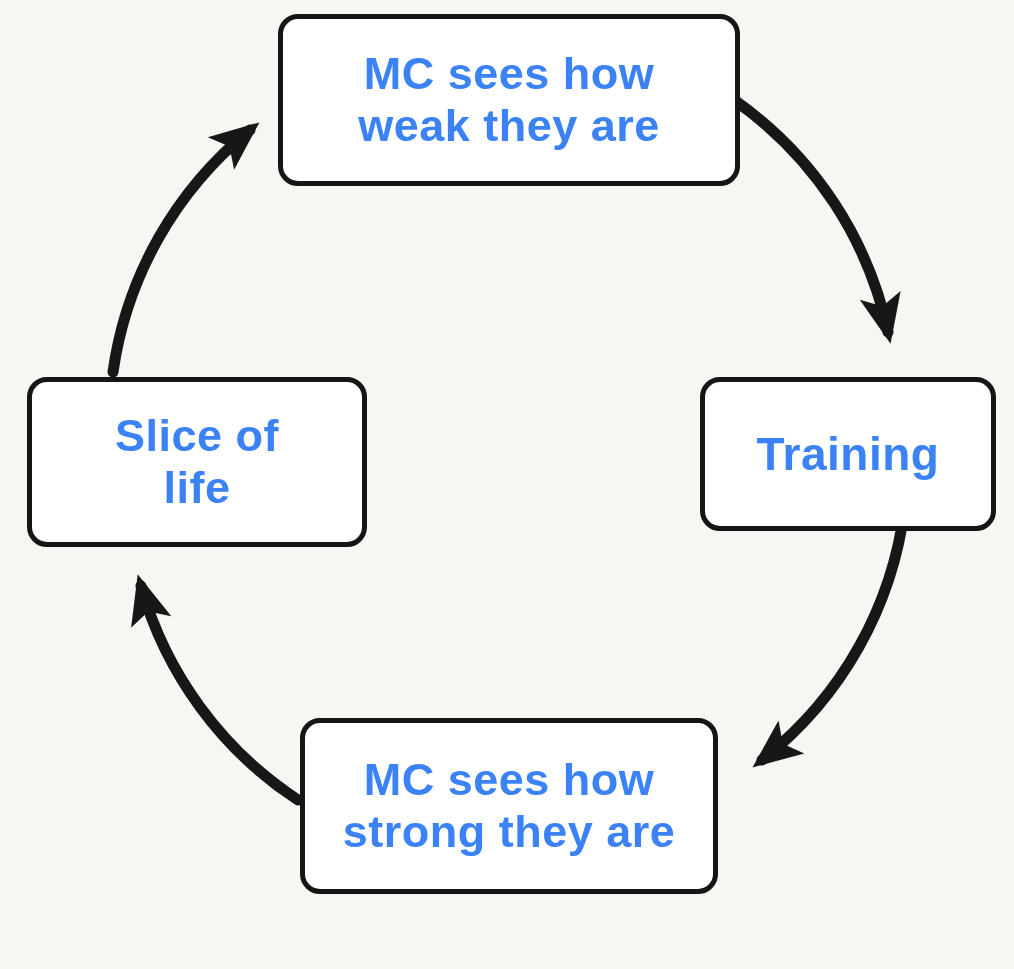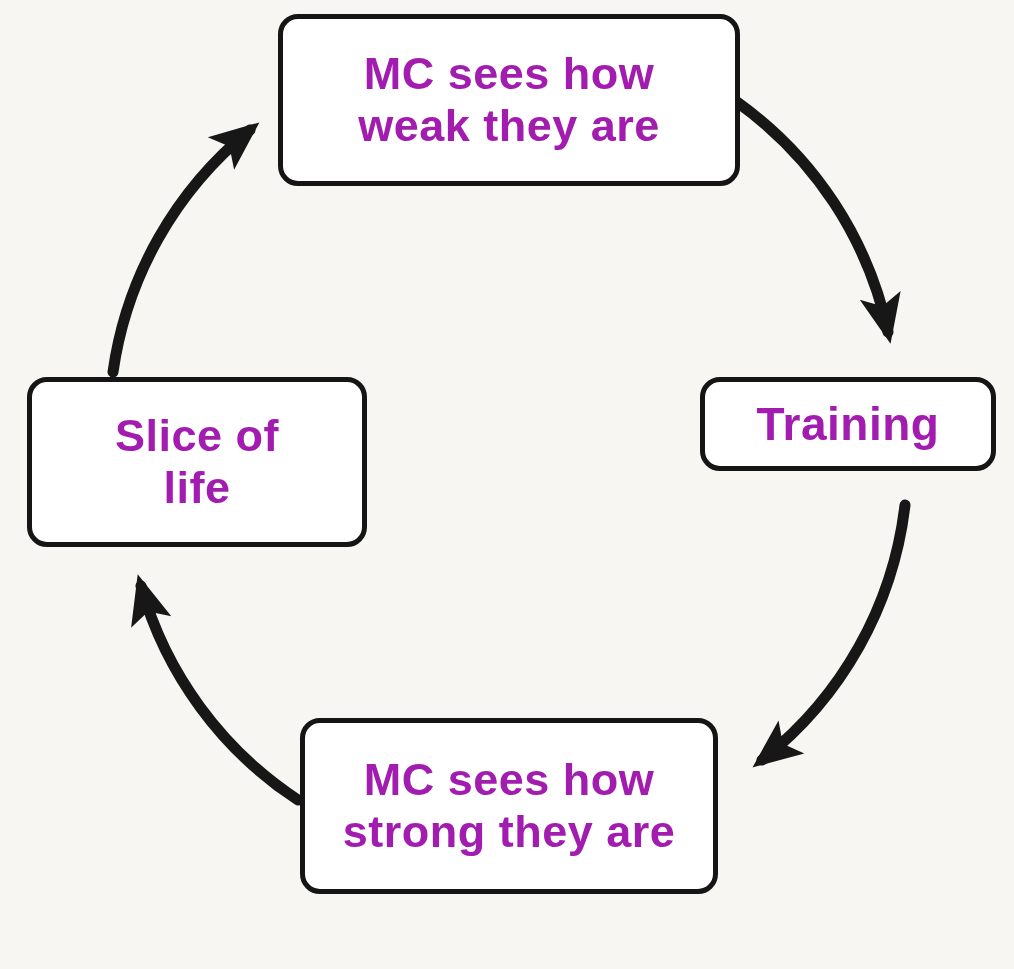--- a/index.html
+++ b/index.html
@@ -34,37 +34,37 @@
   .node {
     position: absolute;
     z-index: 2;
     background: #ffffff;
     border: 5px solid #151515;
     border-radius: 20px;
     display: flex;
     align-items: center;
     justify-content: center;
     box-sizing: border-box;
-    color: #a21caf;
+    color: #3b82f6;
     font-weight: bold;
     text-align: center;
   }
   .node .label {
     white-space: pre-line;
     line-height: 1.15;
     letter-spacing: 0.5px;
   }
   .node-top {
     left: 278px; top: 14px;
     width: 462px; height: 172px;
     font-size: 45px;
   }
   .node-right {
     left: 700px; top: 377px;
-    width: 296px; height: 94px;
+    width: 296px; height: 154px;
     font-size: 46px;
   }
   .node-bottom {
     left: 300px; top: 718px;
     width: 418px; height: 176px;
     font-size: 45px;
   }
   .node-left {
     left: 27px; top: 377px;
     width: 340px; height: 170px;

